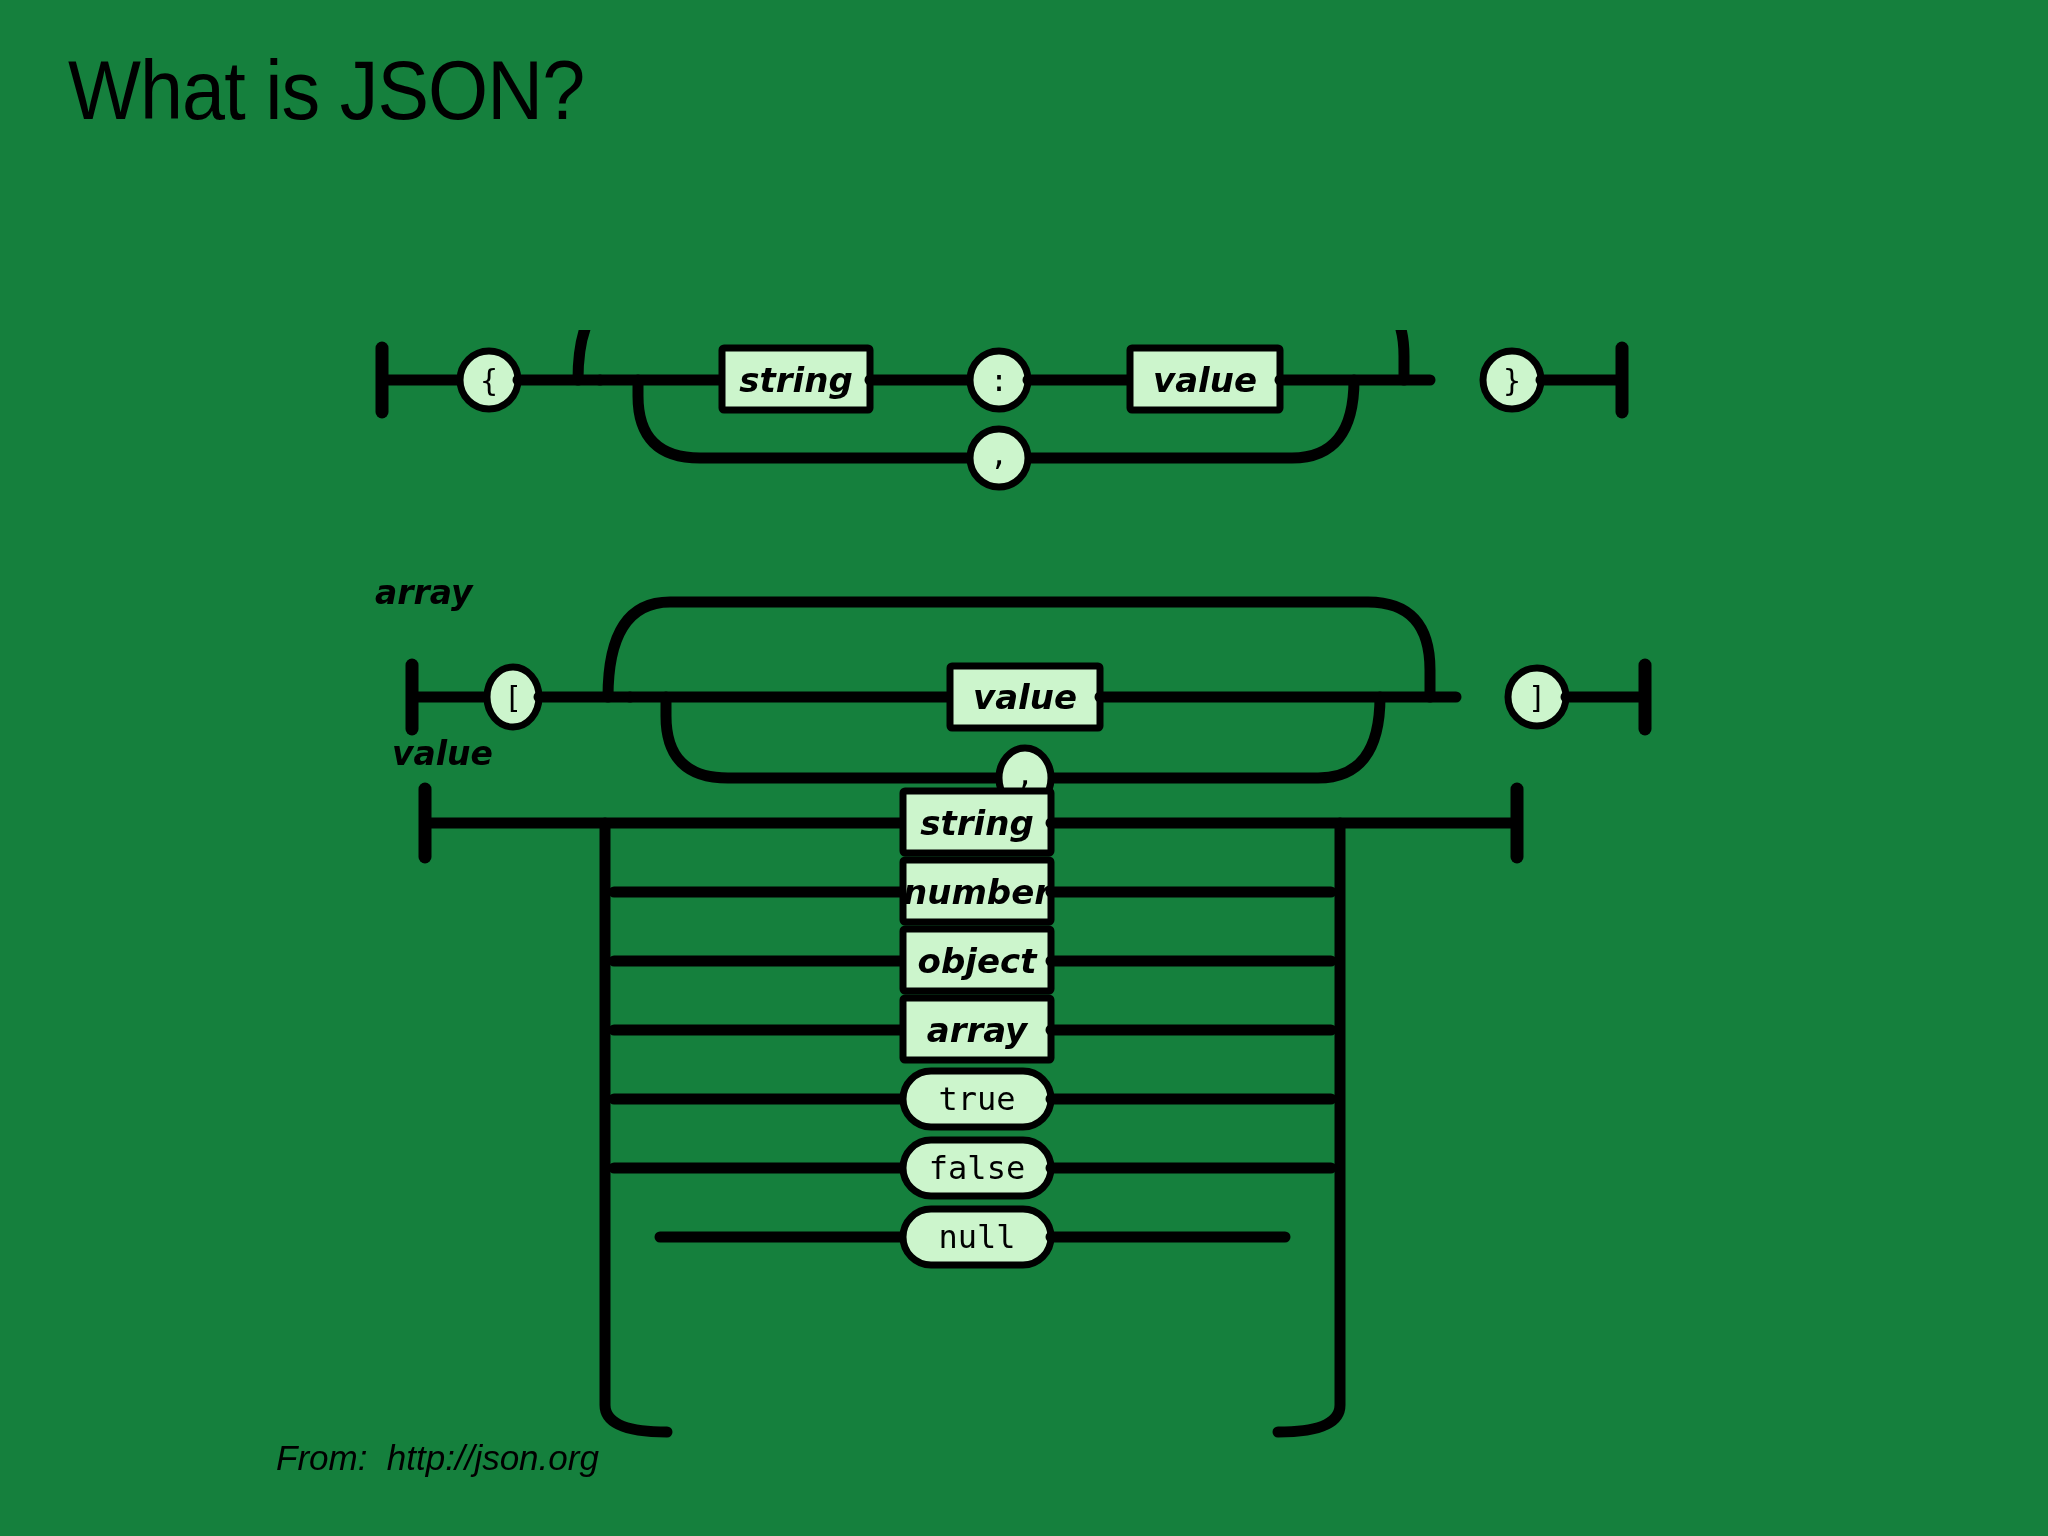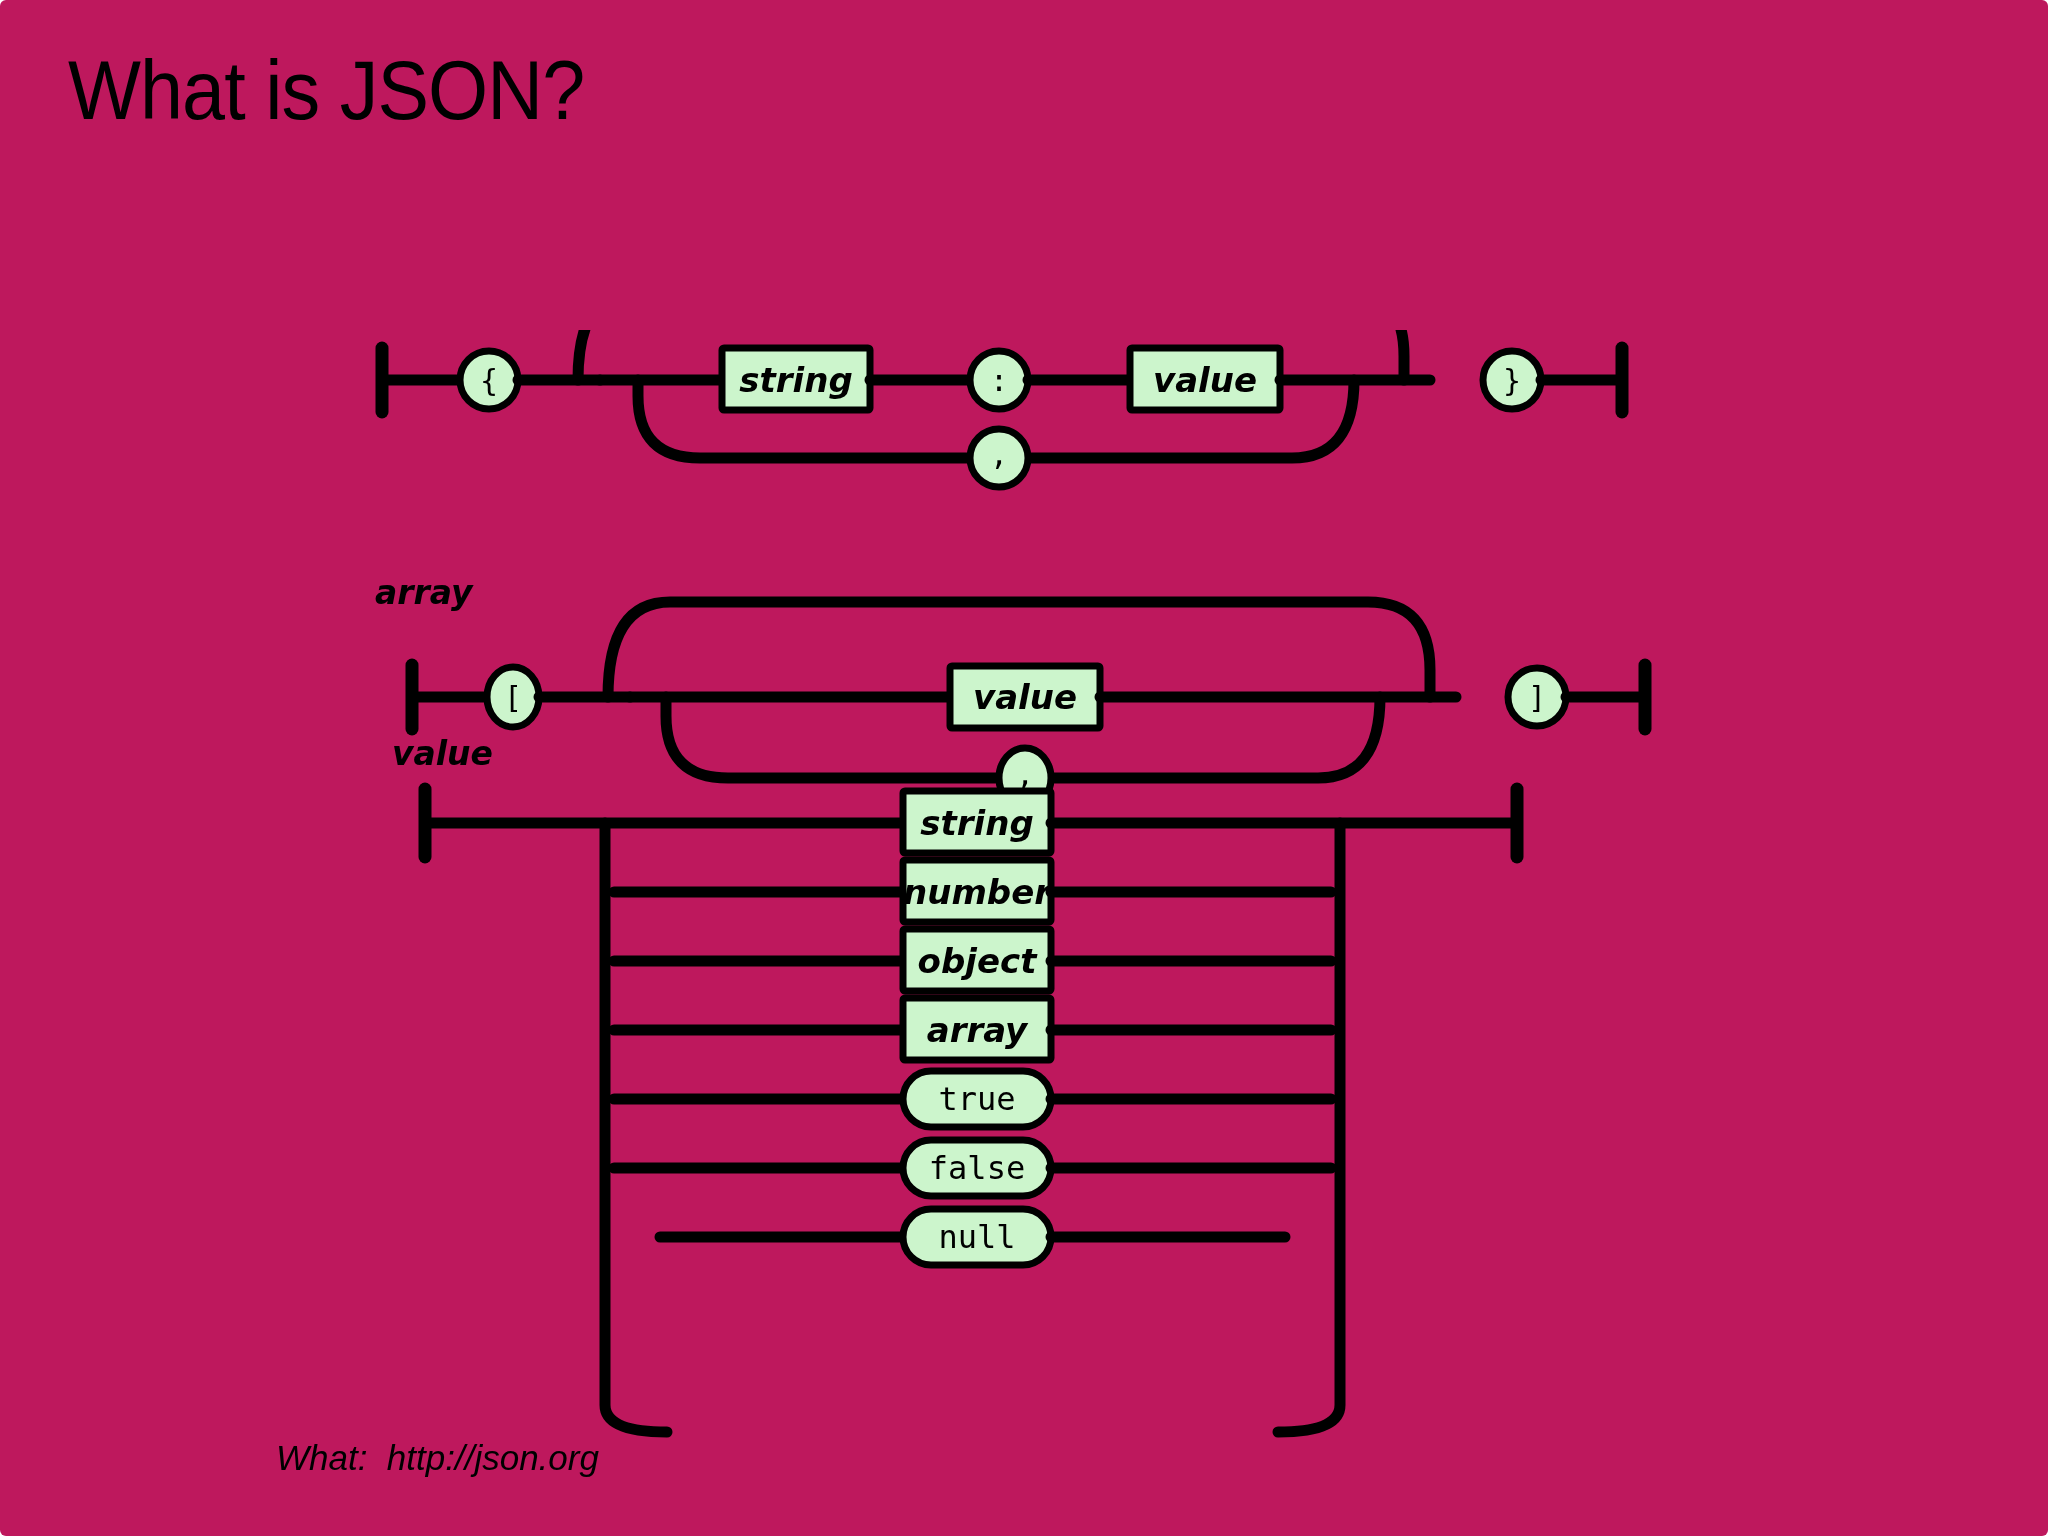--- a/index.html
+++ b/index.html
@@ -10,22 +10,21 @@
   body {
     width: 2048px;
     height: 1536px;
     position: relative;
     font-family: "Liberation Sans", sans-serif;
     overflow: hidden;
   }
   #slide {
     position: absolute;
     inset: 0;
-    background: #be185d;
-    border-radius: 6px;
+    background: #15803d;
   }
   #page-title {
     position: absolute;
     left: 68px;
     top: 48px;
     font-family: "Liberation Sans", sans-serif;
     font-size: 84px;
     line-height: 1.0;
     font-weight: 400;
     color: #000000;
@@ -237,15 +236,15 @@
         <rect class="pill-shape" x="903" y="879" width="148" height="56" rx="28" ry="28"></rect>
         <text class="lit-label" x="977" y="907">null</text>
         <path class="rail" d="M 1051 907 L 1285 907"></path>
 
         <line class="terminal-bar" x1="1517" y1="459" x2="1517" y2="527"></line>
       </g>
 
     </svg>
   </div>
 
-  <div id="source-note">What:  http://json.org</div>
+  <div id="source-note">From:  http://json.org</div>
 
 </div>
 
 </body></html>

